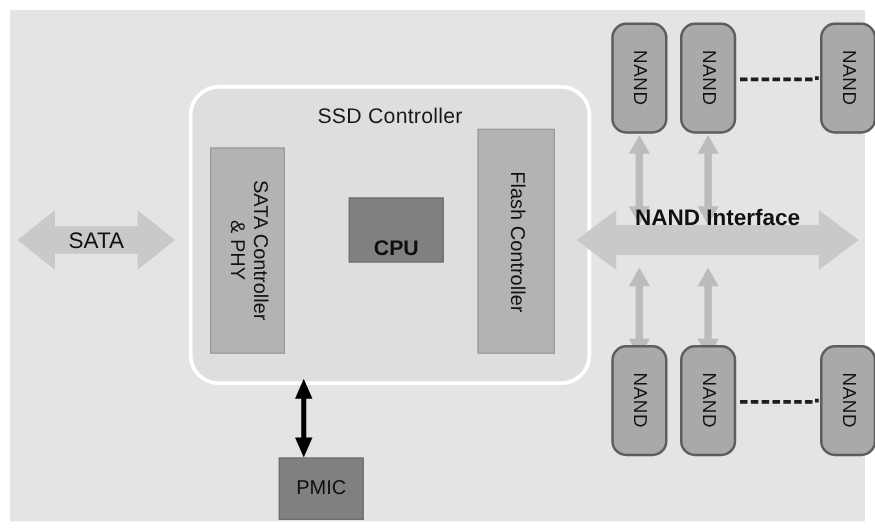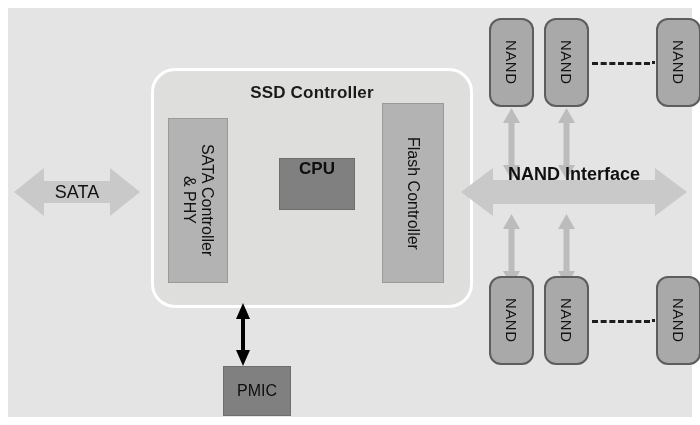--- a/index.html
+++ b/index.html
@@ -38,21 +38,20 @@
   }
   .ssd-title {
     position: absolute;
     left: 0;
     top: 12px;
     width: 100%;
     text-align: center;
     font-size: 17px;
     color: #1a1a1a;
     letter-spacing: 0.2px;
-    font-weight: bold;
   }
 
   
   .block {
     position: absolute;
     background: #b3b3b3;
     border: 1px solid #9a9a9a;
     box-sizing: border-box;
     display: flex;
     align-items: center;
@@ -84,21 +83,21 @@
   #cpu-block {
     position: absolute;
     left: 271px;
     top: 150px;
     width: 76px;
     height: 52px;
     background: #808080;
     border: 1px solid #6e6e6e;
     box-sizing: border-box;
     display: flex;
-    align-items: flex-start;
+    align-items: flex-end;
     justify-content: center;
   }
   #cpu-block .label {
     font-size: 17px;
     font-weight: bold;
     color: #0d0d0d;
   }
 
   
   #pmic-block {

